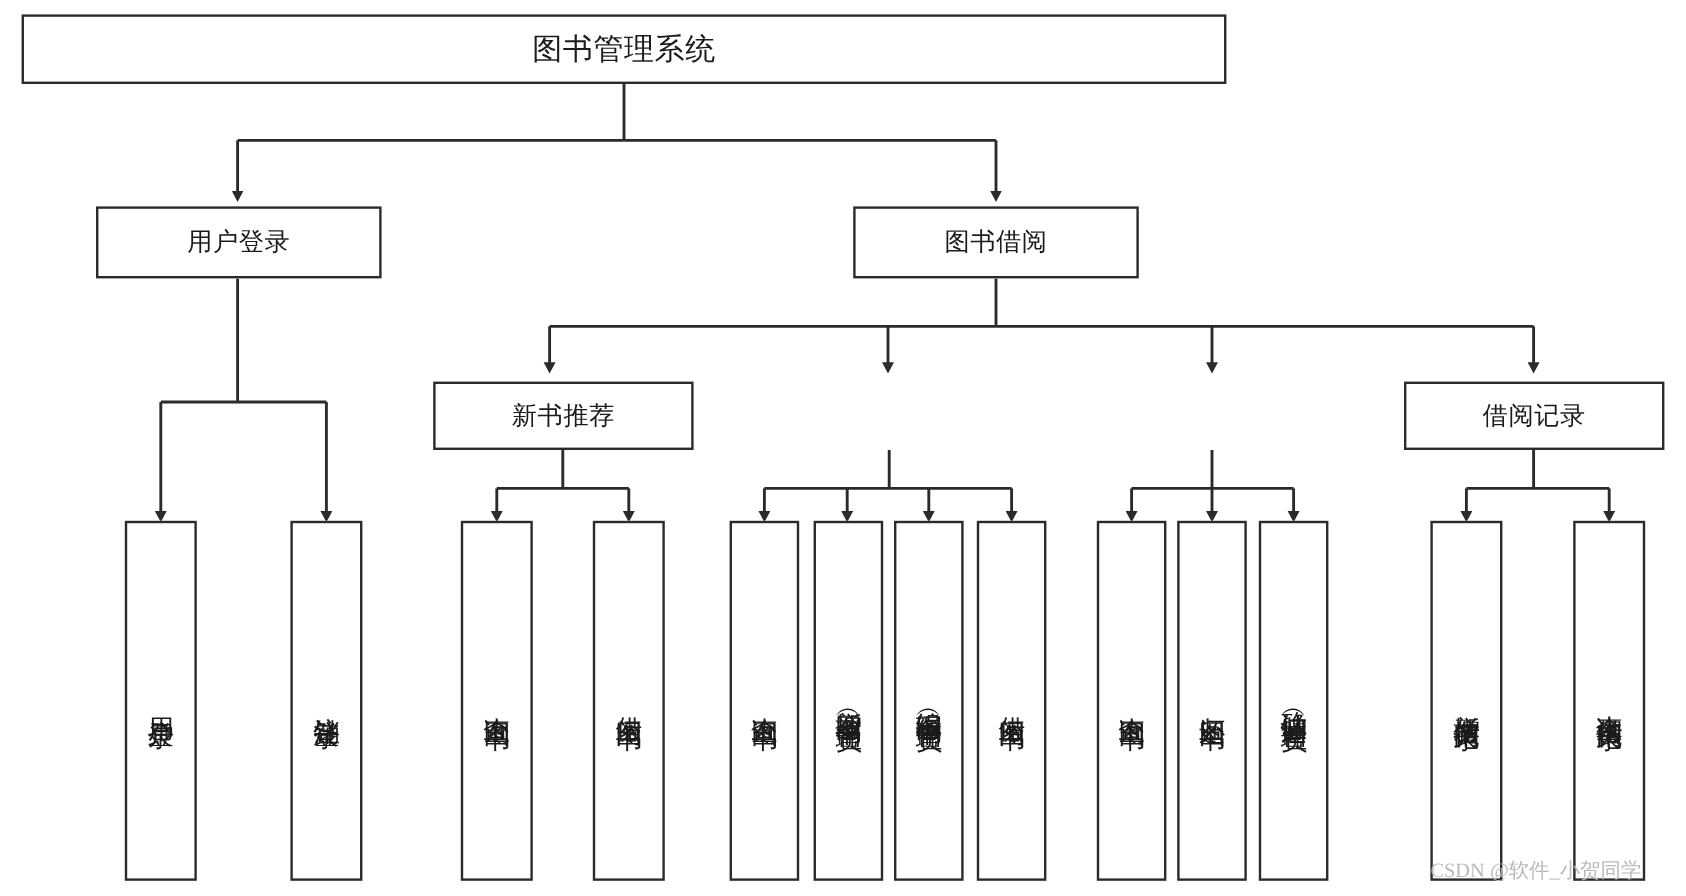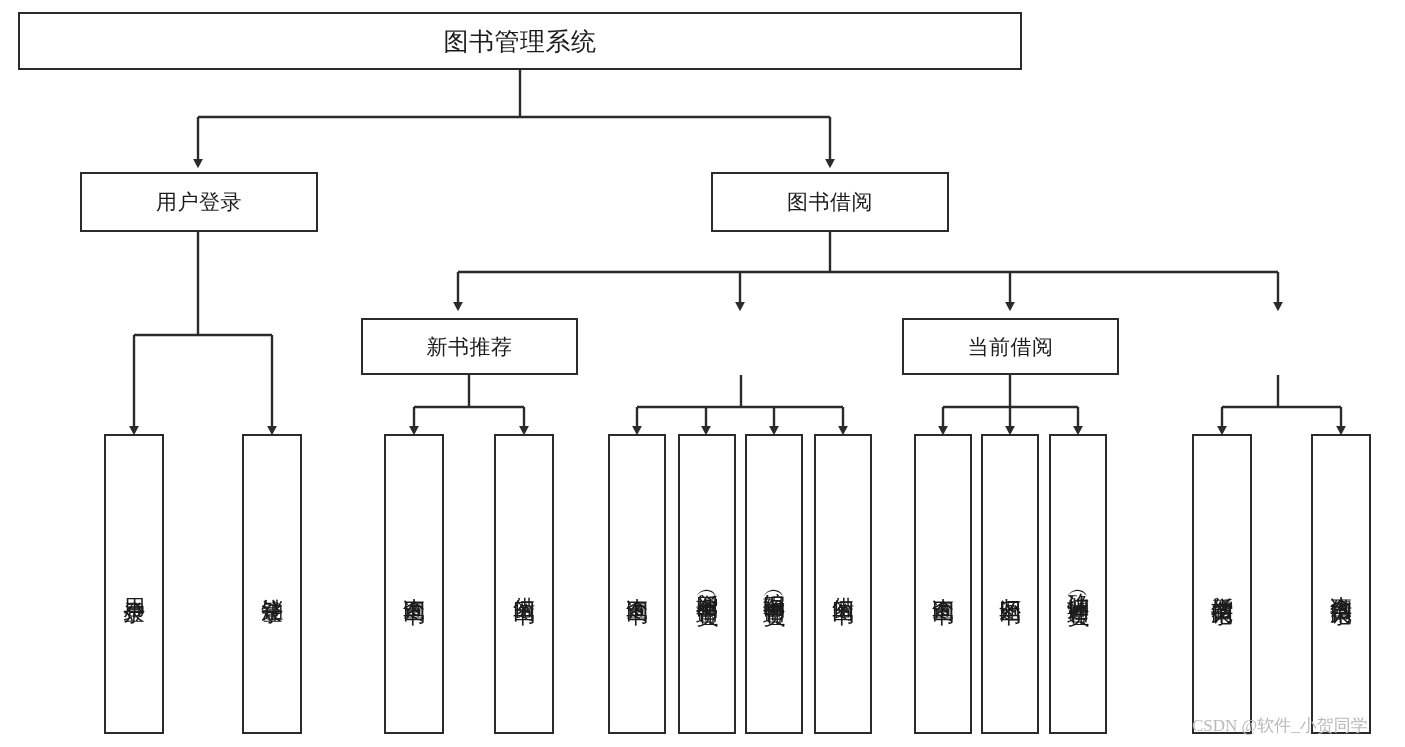--- a/index.html
+++ b/index.html
@@ -135,22 +135,22 @@
   <div class="node h" style="left:80px; top:172px; width:238px; height:60px;">
     <span class="lbl">用户登录</span>
   </div>
   <div class="node h" style="left:711px; top:172px; width:238px; height:60px;">
     <span class="lbl">图书借阅</span>
   </div>
 
   <div class="node h" style="left:361px; top:318px; width:217px; height:57px;">
     <span class="lbl">新书推荐</span>
   </div>
-  <div class="node h" style="left:902px; top:318px; width:217px; height:57px;">
-    <span class="lbl">当前借阅</span>
+  <div class="node h" style="left:1170px; top:318px; width:217px; height:57px;">
+    <span class="lbl">借阅记录</span>
   </div>
 
   <div class="node v" style="left:104px; top:434px; width:60px; height:300px;">
     <span class="lbl">用户登录</span>
   </div>
   <div class="node v" style="left:242px; top:434px; width:60px; height:300px;">
     <span class="lbl">注销登录</span>
   </div>
 
   <div class="node v" style="left:384px; top:434px; width:60px; height:300px;">

